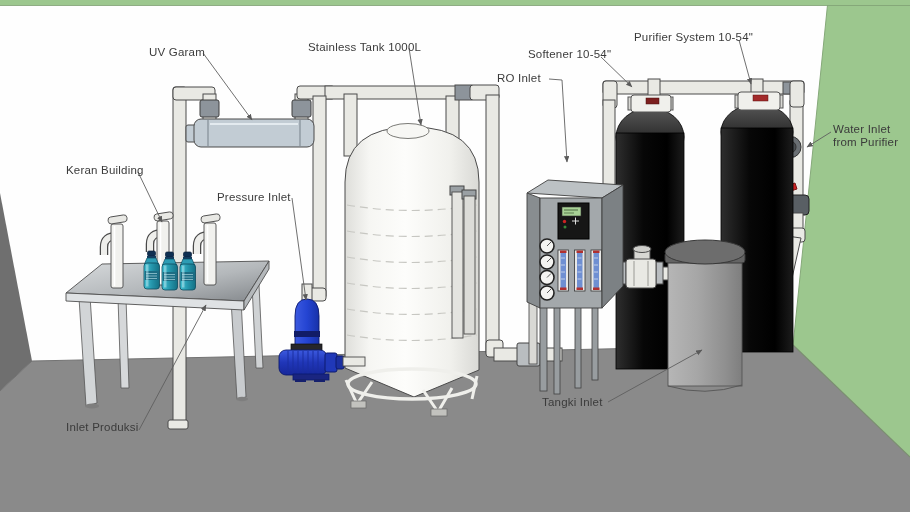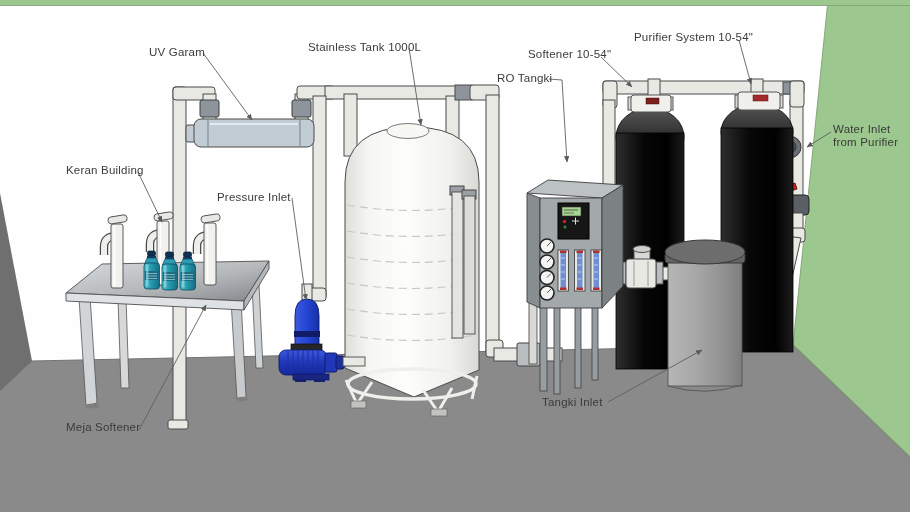--- a/index.html
+++ b/index.html
@@ -361,23 +361,23 @@
     <path d="M292,198 L306,300" marker-end="url(#arr)"></path>
     <path d="M139,430 L206,305" marker-end="url(#arr)"></path>
     <path d="M608,402 L702,350" marker-end="url(#arr)"></path>
   </g>
 </svg>
 
 <div class="lbl" style="left:149px;top:46px">UV Garam</div>
 <div class="lbl" style="left:308px;top:41px">Stainless Tank 1000L</div>
 <div class="lbl" style="left:528px;top:48px">Softener 10-54"</div>
 <div class="lbl" style="left:634px;top:31px">Purifier System 10-54"</div>
-<div class="lbl" style="left:497px;top:72px">RO Tangki</div>
+<div class="lbl" style="left:497px;top:72px">RO Inlet</div>
 <div class="lbl" style="left:833px;top:123px">
   <div>Water Inlet</div>
   <div>from Purifier</div>
 </div>
 <div class="lbl" style="left:66px;top:164px">Keran Building</div>
 <div class="lbl" style="left:217px;top:191px">Pressure Inlet</div>
-<div class="lbl" style="left:66px;top:421px">Meja Softener</div>
+<div class="lbl" style="left:66px;top:421px">Inlet Produksi</div>
 <div class="lbl" style="left:542px;top:396px">Tangki Inlet</div>
 
 </div>
 
 </body></html>

